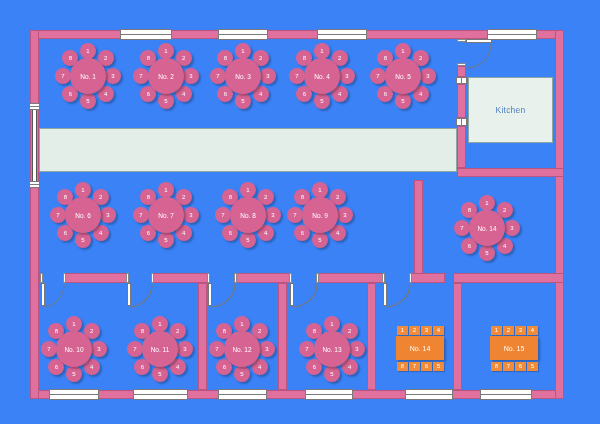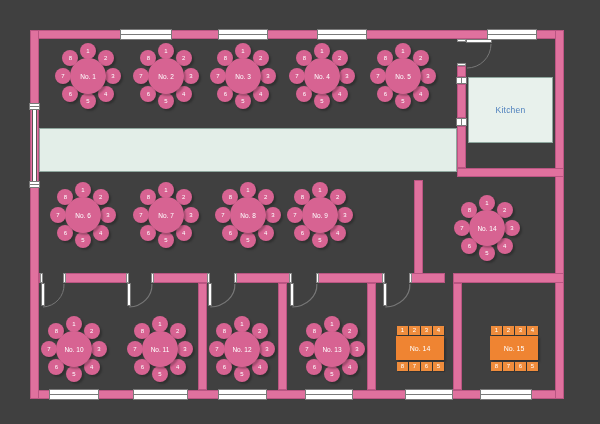--- a/index.html
+++ b/index.html
@@ -1,16 +1,16 @@
 <!DOCTYPE html>
 <html style="--wall: #e0719e; --table: #d76392; --rect_table: #ef8432; --chair: #ef8c3c; --band: #e3eee8; --counter: #e8f1ec; --kitchen_text: #4f81bd;"><head>
 <meta charset="utf-8">
 <style>
   html,body{margin:0;padding:0;background:#fff;}
-  .plan{position:relative;width:600px;height:424px;background:#404040;overflow:hidden;
+  .plan{position:relative;width:600px;height:424px;background:#3b82f6;overflow:hidden;
         font-family:"Liberation Sans",sans-serif;}
   .wall{position:absolute;background:var(--wall,#e0719e);
         border:1px solid rgba(140,50,95,.45);box-sizing:border-box;}
   .window{position:absolute;background:#fff;border:1px solid #7a7a7a;box-sizing:border-box;}
   .window.h::before{content:"";position:absolute;left:0;right:0;top:50%;margin-top:-1px;
         border-top:1px solid #7a7a7a;}
   .window.v::before{content:"";position:absolute;top:0;bottom:0;left:50%;margin-left:-1px;
         border-left:1px solid #7a7a7a;}
   .track{position:absolute;background:#fff;border-left:1px solid #555;border-right:1px solid #555;
         box-sizing:border-box;}

